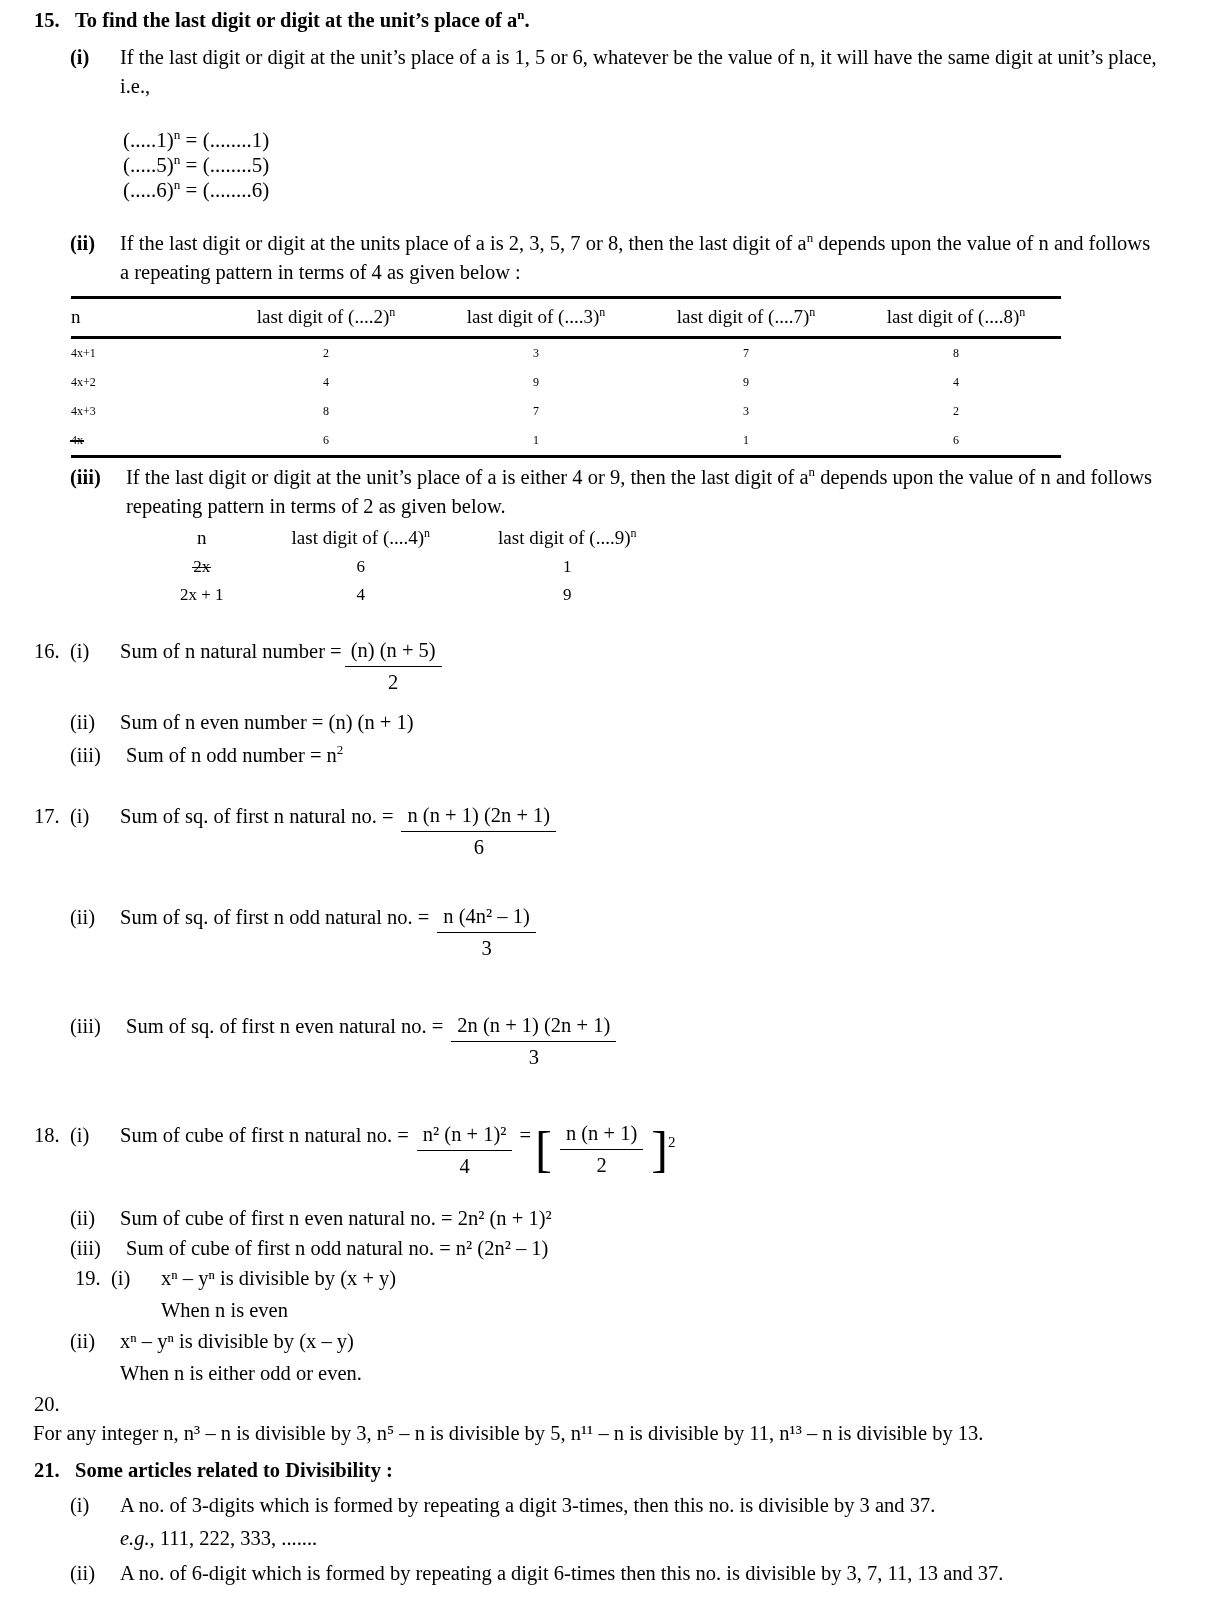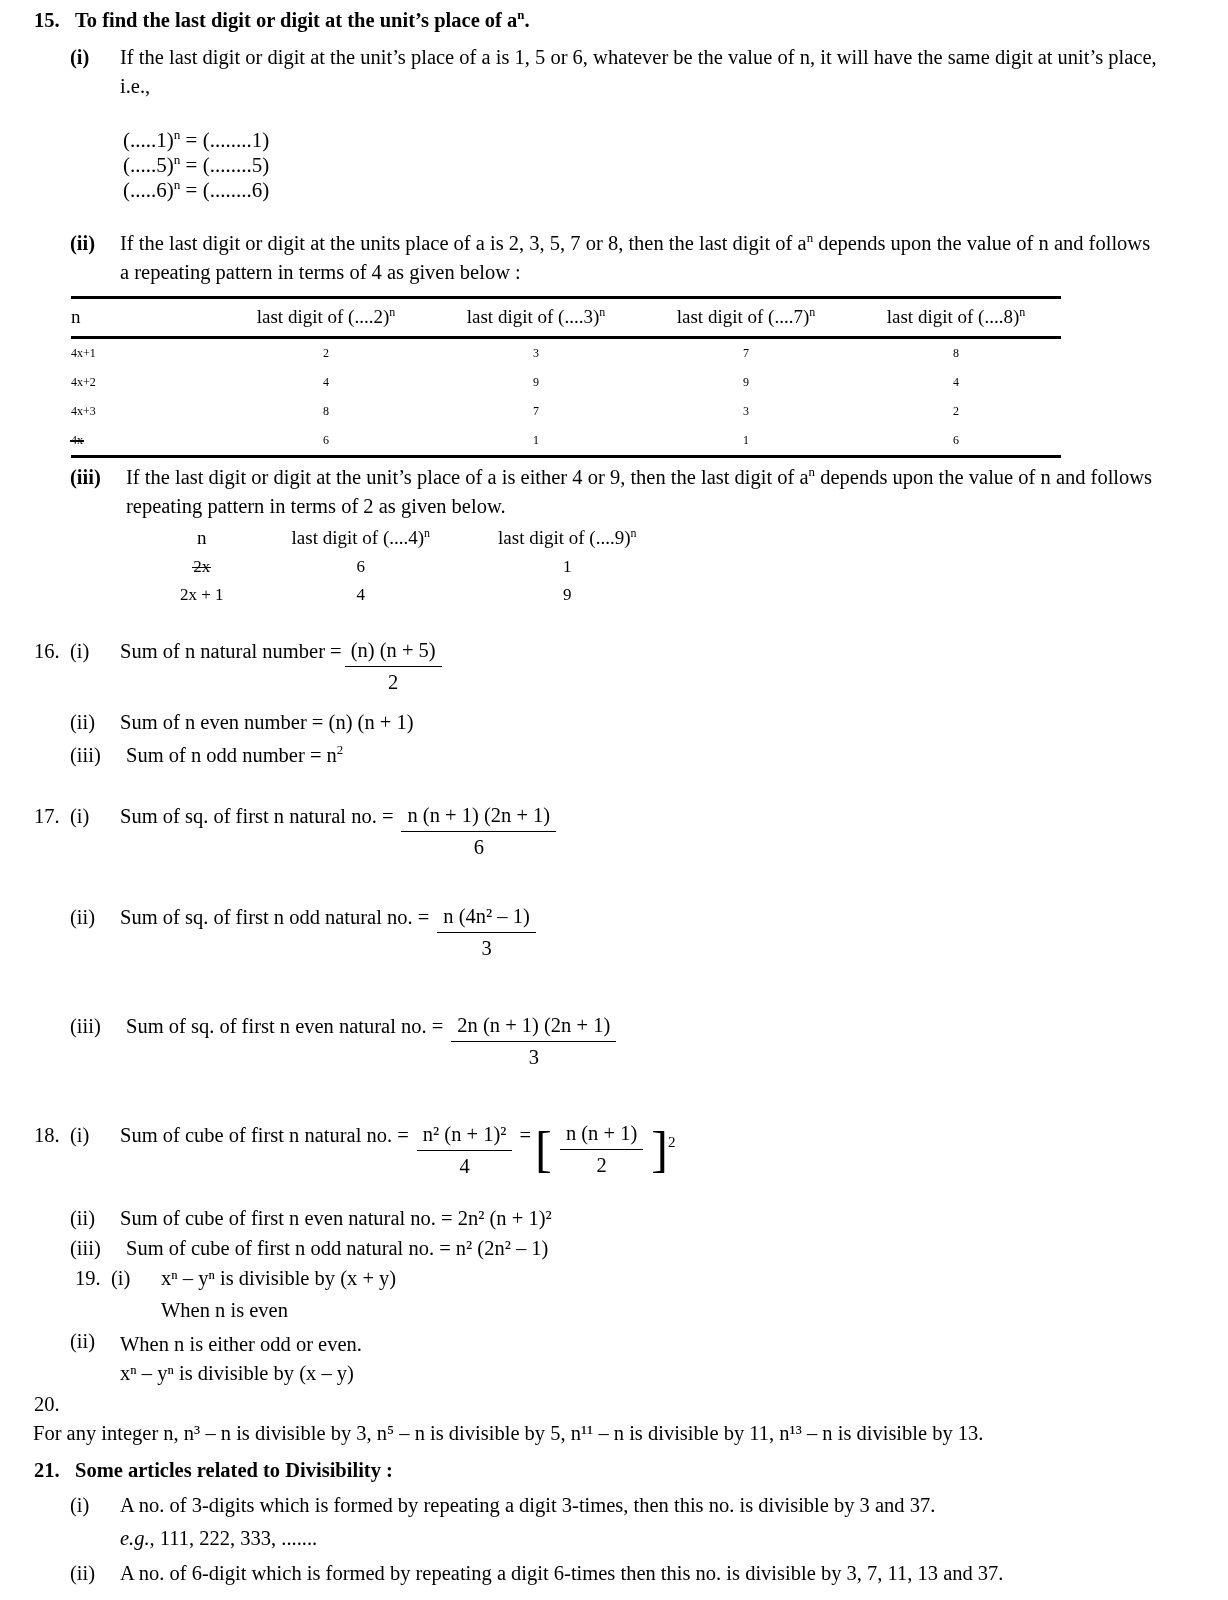--- a/index.html
+++ b/index.html
@@ -364,22 +364,22 @@
     <div class="body">
       <div>xⁿ – yⁿ is divisible by (x + y)</div>
       <div style="margin-top:3px;">When n is even</div>
     </div>
   </div>
 
   <div class="row t-body" style="margin-top:2px;">
     <div class="num"></div>
     <div class="rom">(ii)</div>
     <div class="body">
+      <div>xⁿ – yⁿ is divisible by (x – y)</div>
       <div style="margin-top:3px;">When n is either odd or even.</div>
-      <div>xⁿ – yⁿ is divisible by (x – y)</div>
     </div>
   </div>
 
   <div class="row t-body" style="margin-top:2px;flex-direction:column;">
     <div class="num">20.</div>
     <div class="body" style="padding-left:7px;">For any integer n, n³ – n is divisible by 3, n⁵ – n is divisible by 5, n¹¹ – n is divisible by 11, n¹³ – n is divisible by 13.</div>
   </div>
 
   <div class="row t-head" style="margin-top:8px;">
     <div class="num">21.</div>

